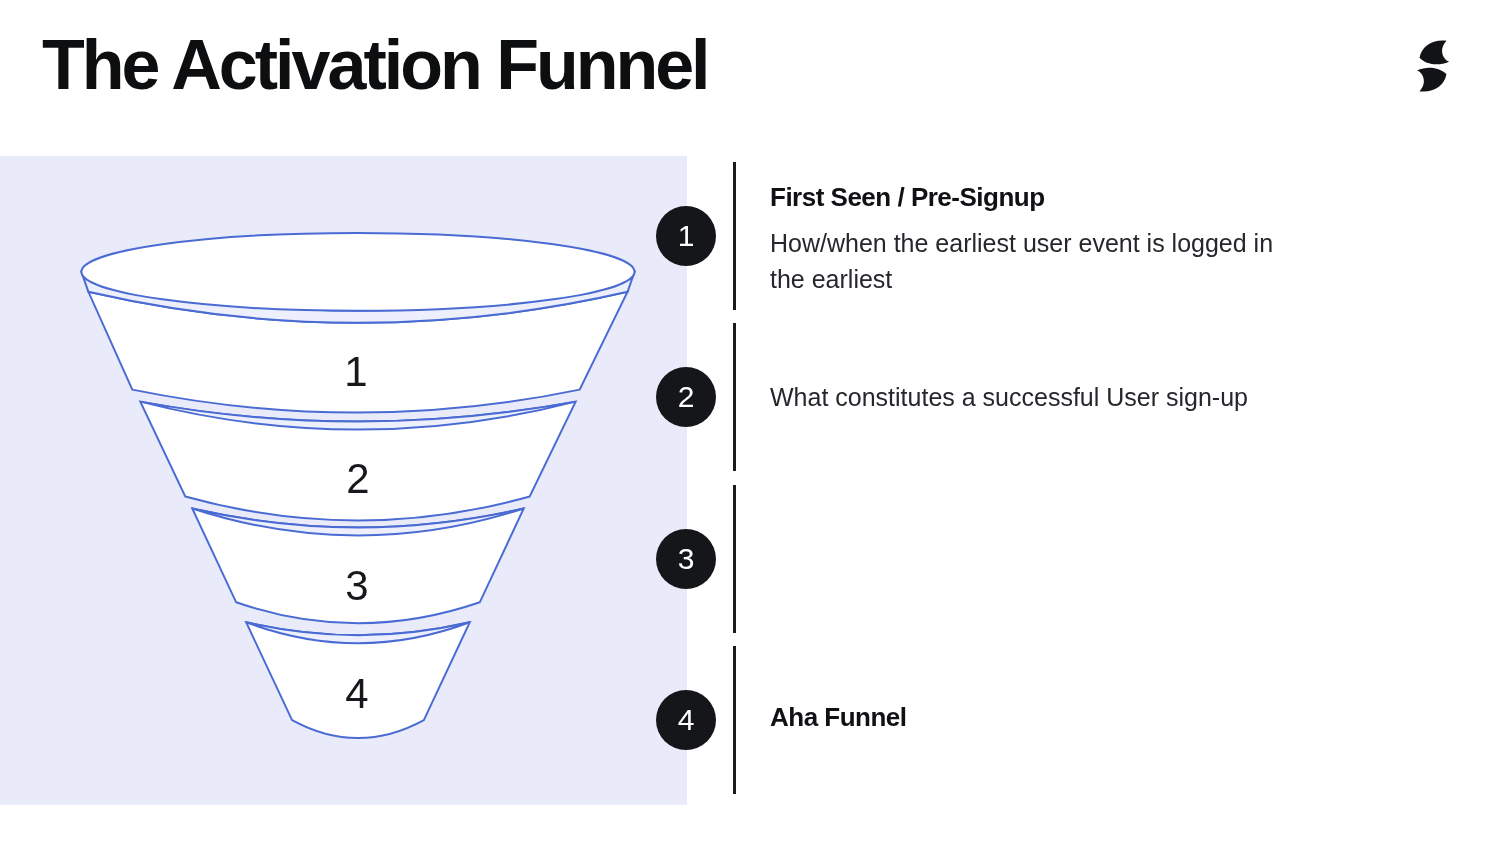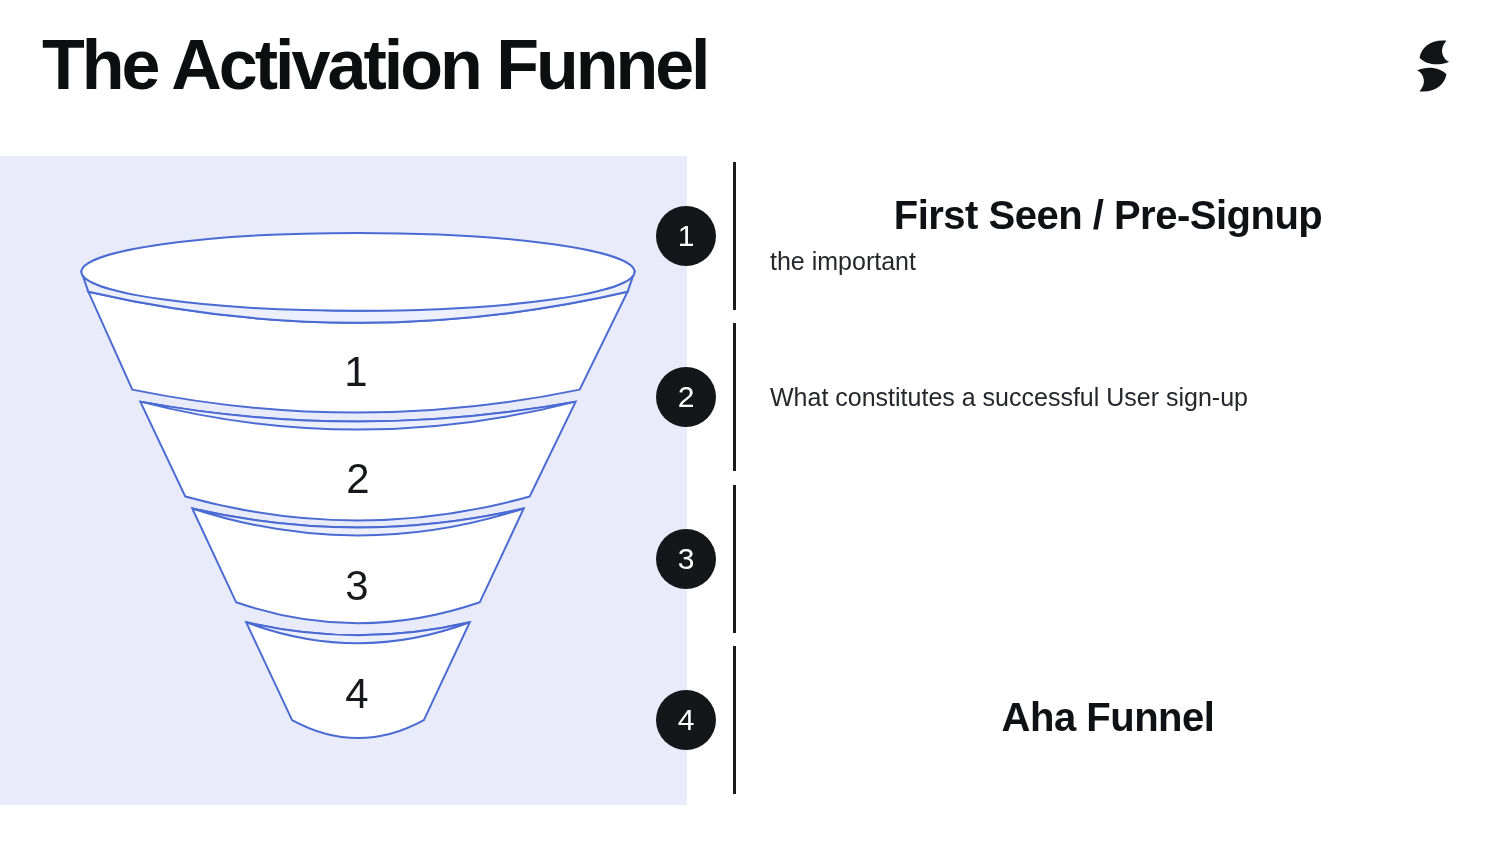--- a/index.html
+++ b/index.html
@@ -38,22 +38,22 @@
   }
   .badge {
     position:absolute; left:0; top:50%; margin-top:-30px;
     width:60px; height:60px; border-radius:50%;
     background:#151619; color:#ffffff;
     display:flex; align-items:center; justify-content:center;
     font-size:30px; font-weight:500;
   }
   .section .content { padding-left:114px; }
   .section h2 {
-    font-size:40px; font-weight:600; letter-spacing:-0.5px;
-    color:#101114; line-height:42px; margin-bottom:7px; white-space:nowrap;text-align:center;
+    font-size:26px; font-weight:600; letter-spacing:-0.5px;
+    color:#101114; line-height:42px; margin-bottom:7px; white-space:nowrap;
   }
   .section .body { font-size:25px; line-height:36px; color:#25272c; white-space:nowrap; }
   .s1 { top:162px; } .s2 { top:323px; } .s3 { top:485px; } .s4 { top:646px; }
 </style>
 </head>
 <body>
 
 <div class="page">
 
   <div class="title">The Activation Funnel</div>
@@ -89,21 +89,22 @@
   </div>
 
   <div class="sections">
 
     <div class="section s1">
       <div class="badge">1</div>
       <div class="vline"></div>
       <div class="content">
         <h2>First Seen / Pre-Signup</h2>
         <div class="body">
-          <div>the important</div>
+          <div>How/when the earliest user event is logged in</div>
+          <div>the earliest</div>
         </div>
       </div>
     </div>
 
     <div class="section s2">
       <div class="badge">2</div>
       <div class="vline"></div>
       <div class="content">
         <div class="body">
           <div>What constitutes a successful User sign-up</div>

